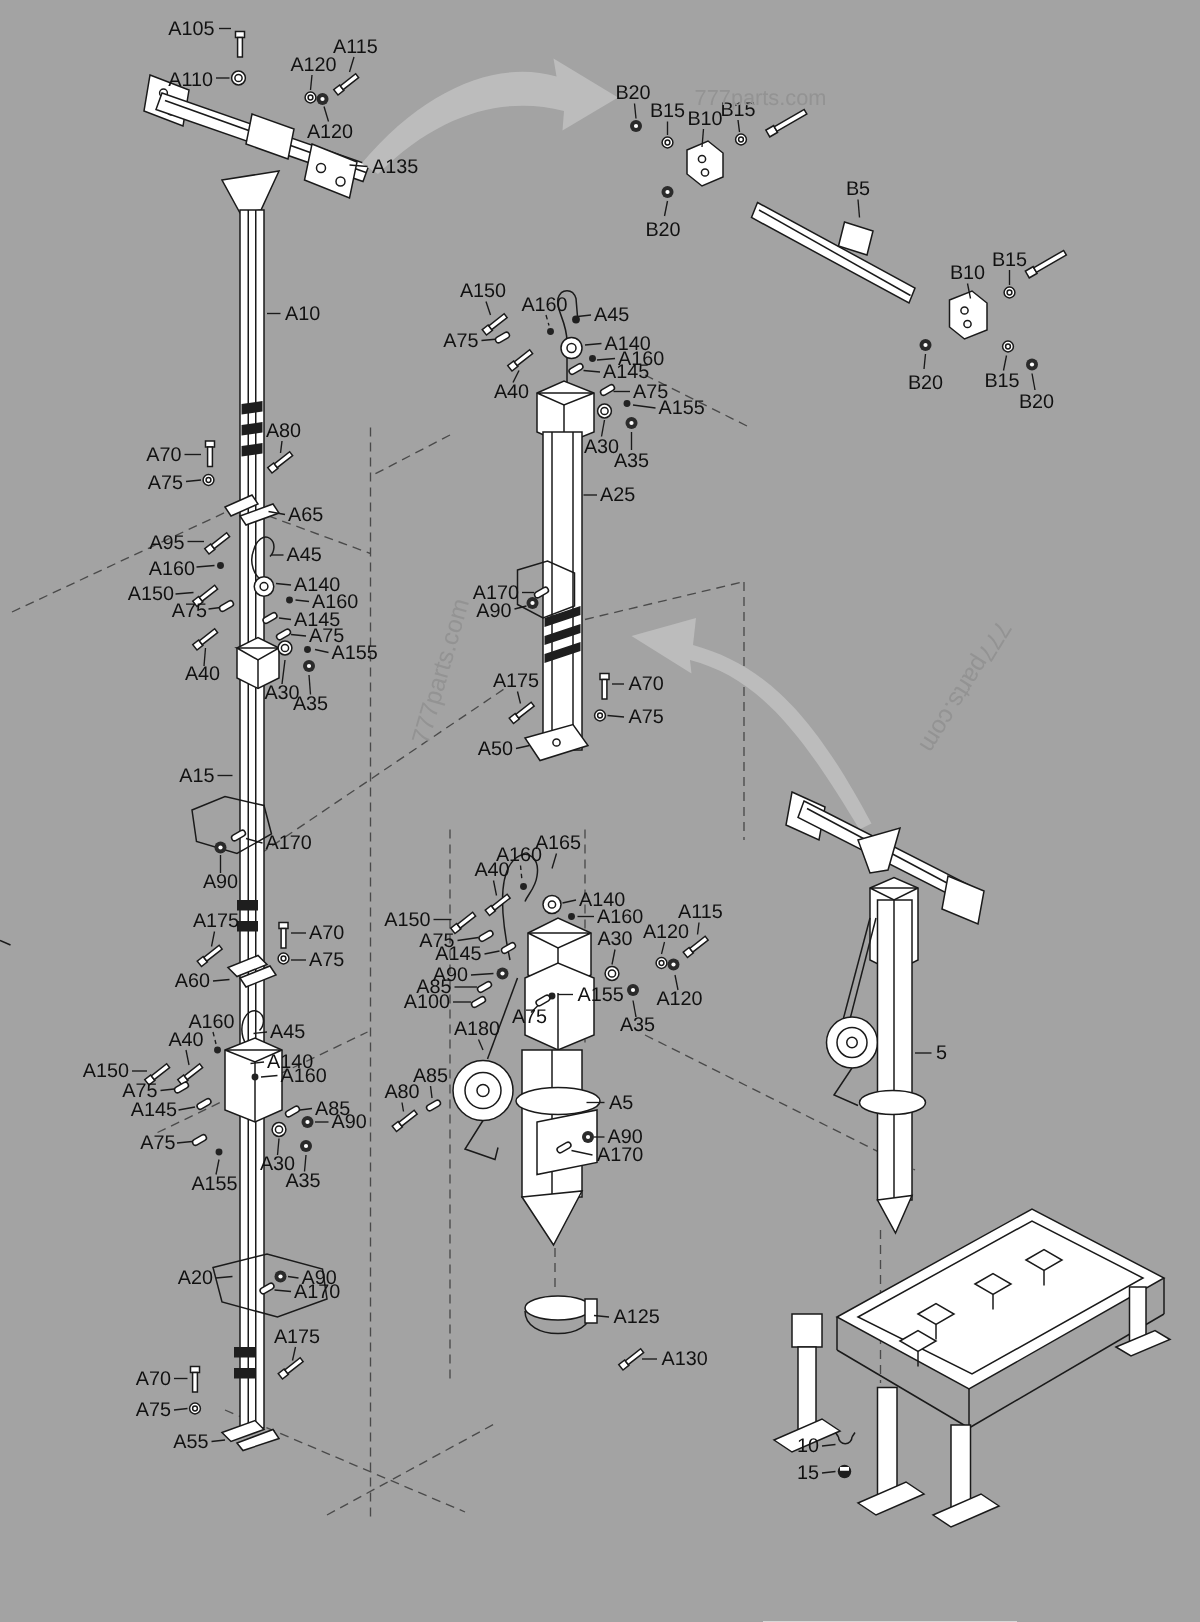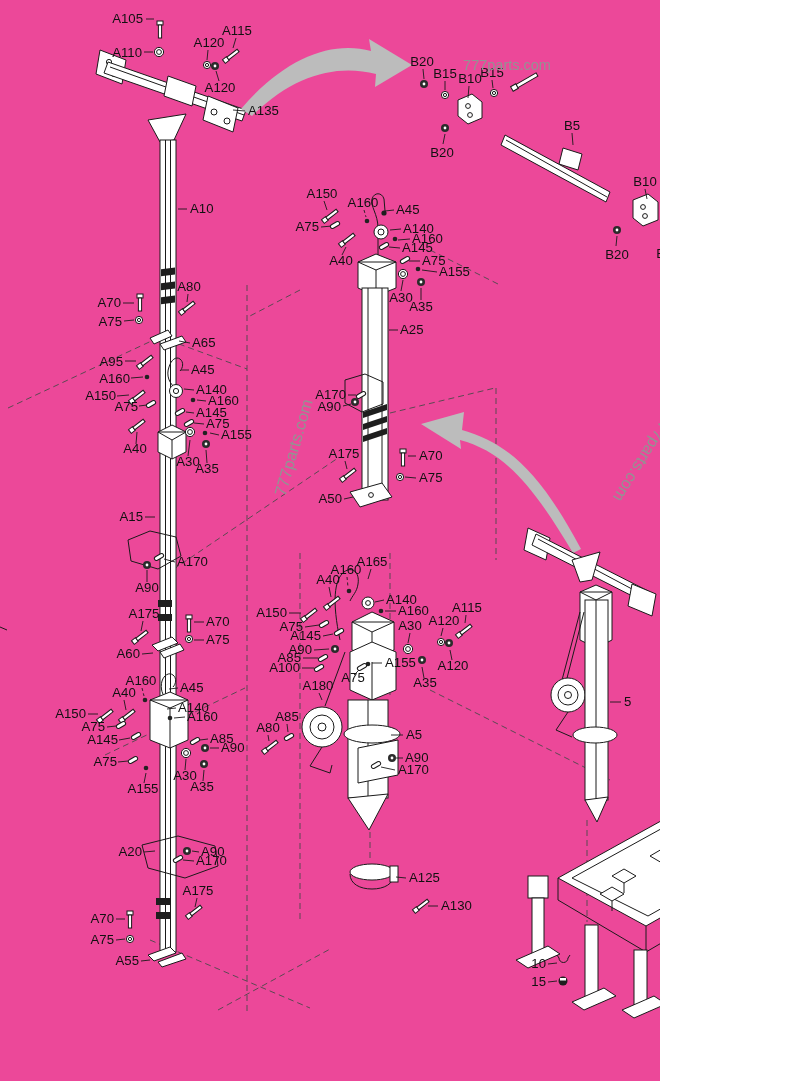--- a/index.html
+++ b/index.html
@@ -1,16 +1,16 @@
 <!DOCTYPE html>
 <html><head>
 <meta charset="utf-8">
 <style>
   html,body{margin:0;padding:0;background:#fff;}
-  #stage{position:relative;width:660px;height:1081px;background:#ec4899;overflow:hidden;
+  #stage{position:relative;width:800px;height:1081px;background:#a3a3a3;overflow:hidden;
          font-family:"Liberation Sans", sans-serif;}
   svg text.lbl{font-family:"Liberation Sans", sans-serif;font-size:13.2px;fill:#111;}
   svg text.num{font-family:"Liberation Sans", sans-serif;font-size:13.2px;fill:#111;}
   svg text.wm{font-family:"Liberation Sans", sans-serif;fill:#939393;}
   .ln{stroke:#1a1a1a;stroke-width:1;fill:none;}
   .fw{stroke:#1a1a1a;stroke-width:1;fill:#fff;}
   .dash{stroke:#4a4a4a;stroke-width:0.9;fill:none;stroke-dasharray:6 4;}
   .hatch{fill:#1e1e1e;stroke:none;}
 </style>
 </head>

